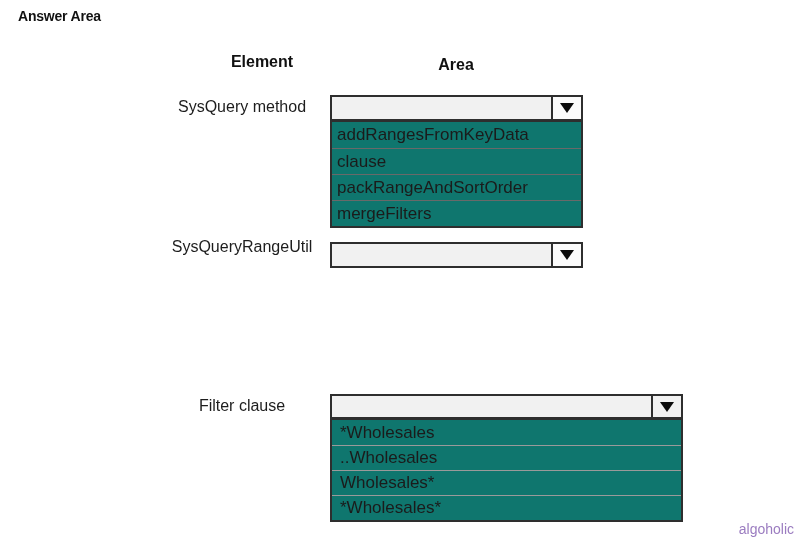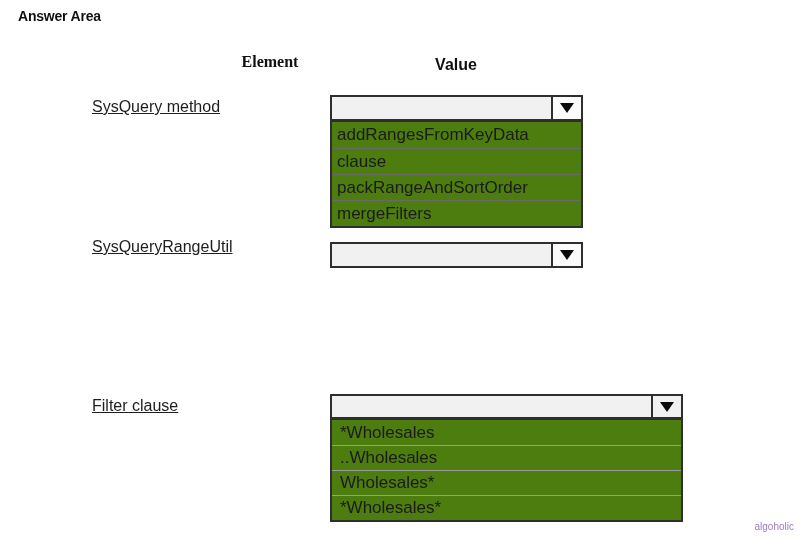--- a/index.html
+++ b/index.html
@@ -8,26 +8,26 @@
     font-family:"Liberation Sans", sans-serif; overflow:hidden;
   }
   .title {
     position:absolute; left:18px; top:8px;
     font-size:14px; font-weight:bold; color:#111111; letter-spacing:-0.2px;
   }
   .col-header {
     position:absolute; font-size:16px; font-weight:bold; color:#111111;
     width:200px; text-align:center;
   }
-  .col-element { left:170px; top:53px;font-family:Liberation Serif, serif; }
+  .col-element { left:162px; top:53px; }
   .col-value   { left:356px; top:56px; }
 
   .row-label {
-    position:absolute; left:92px; width:300px; 
-    font-size:16px; color:#1d1d1d;text-decoration:underline;
+    position:absolute; left:92px; width:300px; text-align:center;
+    font-size:16px; color:#1d1d1d;
   }
   .lbl1 { top:98px; } .lbl2 { top:238px; } .lbl3 { top:397px; }
 
   .dd { position:absolute; left:330px; }
   .dd1 { top:95px;  width:253px; }
   .dd2 { top:242px; width:253px; }
   .dd3 { top:394px; width:353px; }
 
   .dd-select {
     display:flex; height:26px; box-sizing:border-box;
@@ -40,45 +40,45 @@
     display:flex; align-items:center; justify-content:center; background:#fbfbfb;
   }
   .dd3 .dd-arrow { background:#f1f1f1; }
   .tri {
     width:0; height:0;
     border-left:7px solid transparent; border-right:7px solid transparent;
     border-top:10px solid #0b0b0b;
   }
 
   .dd-list {
-    box-sizing:border-box; background:#4d7c0f;
+    box-sizing:border-box; background:#0f766e;
     border:2px solid #2e2e2e; border-top-width:1px;
   }
   .dd-opt {
     height:26px; box-sizing:border-box; display:flex; align-items:center;
     border-top:1px solid #696969; padding-left:5px;
     font-size:17px; color:#1b1b1b; cursor:pointer; white-space:nowrap;
   }
   .dd-opt:first-child { border-top:none; }
   .dd3 .dd-opt { height:25px; border-top-color:#9a9a9a; padding-left:8px; }
 
   .watermark {
     position:absolute; right:8px; top:521px;
-    font-size:10px; color:#9b7cc0;
+    font-size:14px; color:#9b7cc0;
   }
 </style>
 </head>
 <body>
 
 <div class="screen">
 
   <div class="title">Answer Area</div>
 
   <div class="col-header col-element">Element</div>
-  <div class="col-header col-value">Value</div>
+  <div class="col-header col-value">Area</div>
 
   <div class="row-label lbl1">SysQuery method</div>
   <div class="dd dd1">
     <div class="dd-select">
       <div class="dd-value"></div>
       <div class="dd-arrow">
         <div class="tri"></div>
       </div>
     </div>
     <div class="dd-list">

